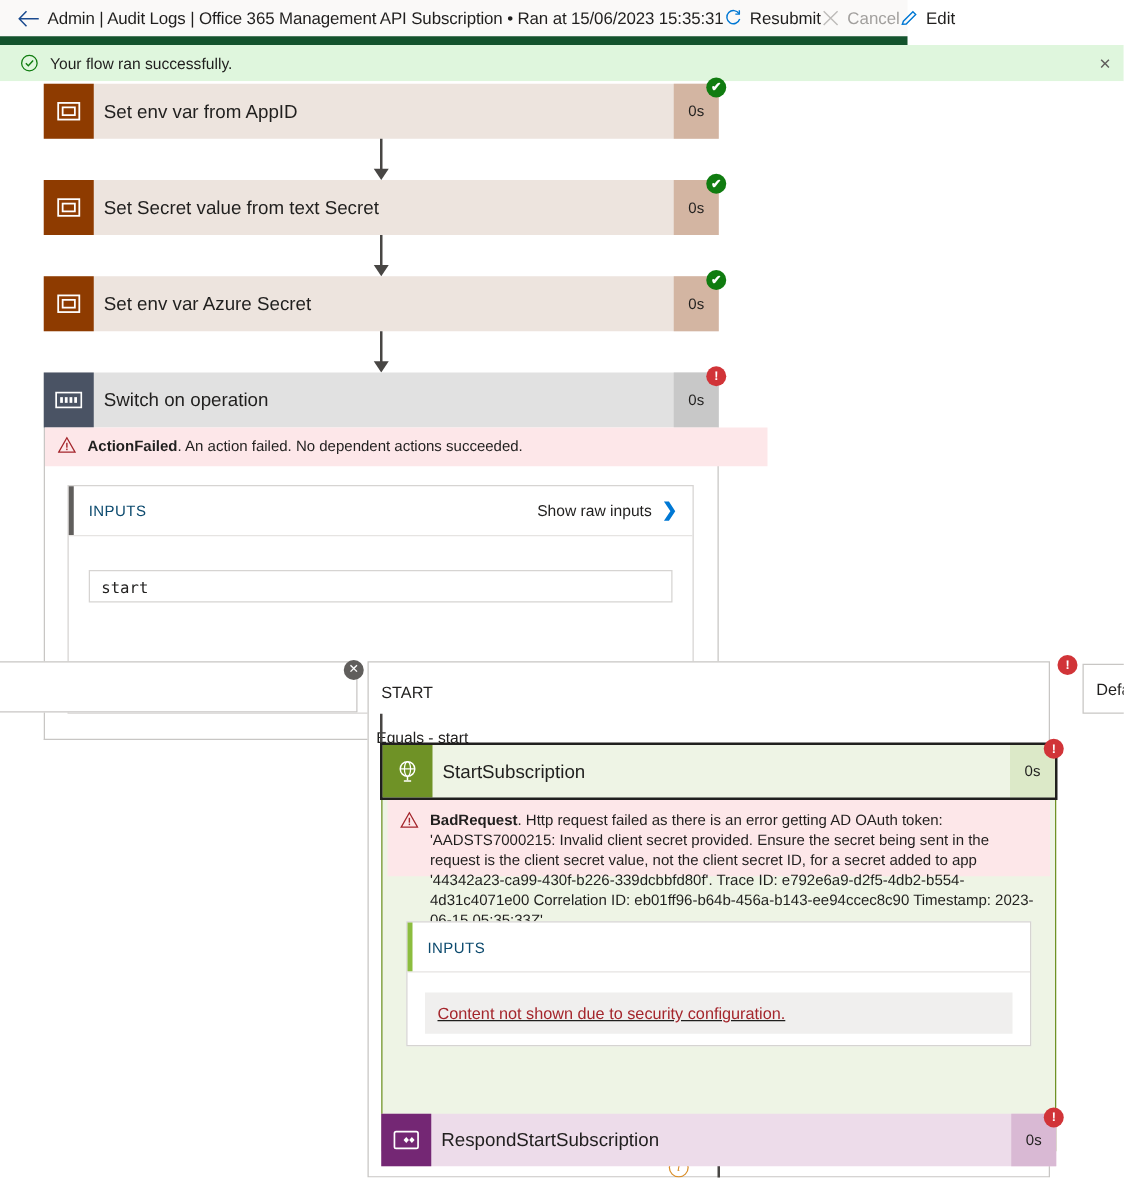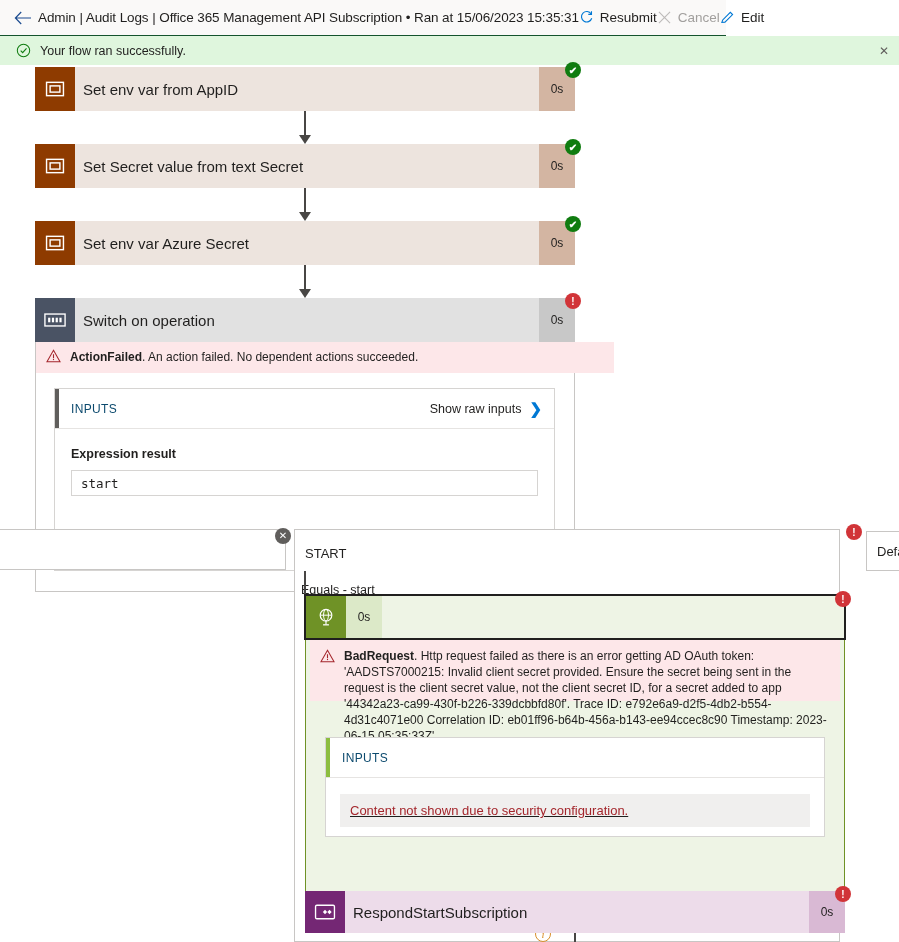--- a/index.html
+++ b/index.html
@@ -10,21 +10,21 @@
     color: #201f1e;
     overflow: hidden;
   }
   .root { position: relative; width: 899px; height: 942px; }
 
   
   .cmdbar {
     position: absolute; left: 0; top: 0; width: 726px; height: 36px;
     background: #faf9f8;
     display: flex; align-items: center;
-    border-bottom: 1px solid #14532d;
+    border-bottom: 7px solid #14532d;
   }
   .back-btn {
     width: 34px; height: 34px; margin-left: 14px;
     display: flex; align-items: center; justify-content: center;
     cursor: pointer; color: #323130;
   }
   .crumb {
     font-size: 13.5px; color: #201f1e; margin-left: 6px;
     white-space: nowrap; letter-spacing: -0.1px;
   }
@@ -306,21 +306,20 @@
 
     <div class="inputs-card" style="left:54px; top:323px; width:501px; height:183px;">
       <div class="inputs-head">
         <span class="inputs-label">INPUTS</span>
         <span class="rawlink">
           <span>Show raw inputs</span>
           <span class="chev">❯</span>
         </span>
       </div>
       <div style="padding:18px 16px 0 16px;">
-        <div class="field-label">Expression result</div>
         <div class="field-box" style="margin-top:9px;">start</div>
       </div>
     </div>
 
     <div class="scopebox" style="left:-60px; top:464px; width:346px; height:41px;"></div>
     <div class="closecirc" style="left:275px; top:463px;">✕</div>
 
     <div class="casebox" style="left:294px; top:464px; width:546px; height:413px;"></div>
 
     <div class="case-title" style="position:absolute; left:305px; top:481px;">START</div>
@@ -338,20 +337,21 @@
     <div class="card c-http sel-outline" style="left:306px; top:531px; width:538px; height:42px;">
       <div class="card-ico">
         <svg width="20" height="20" viewBox="0 0 22 22">
           <circle cx="11" cy="9" r="6.4" fill="none" stroke="#fff" stroke-width="1.3"></circle>
           <ellipse cx="11" cy="9" rx="2.7" ry="6.4" fill="none" stroke="#fff" stroke-width="1.1"></ellipse>
           <path d="M4.8 9 H17.2" stroke="#fff" stroke-width="1.1"></path>
           <path d="M11 15.4 V19" stroke="#fff" stroke-width="1.3"></path>
           <path d="M7.8 19.6 H14.2" stroke="#fff" stroke-width="1.4"></path>
         </svg>
       </div>
+      <div class="card-title">StartSubscription</div>
       <div class="card-dur">0s</div>
     </div>
     <div class="badge err" style="left:835px; top:526px;">!</div>
 
     <div class="errstrip" style="left:310px; top:575px; width:530px; height:61px;">
       <span class="wic">
         <svg width="15" height="14" viewBox="0 0 16 15">
           <path d="M8 1.3 L15 13.6 H1 Z" fill="none" stroke="#a4262c" stroke-width="1.1"></path>
           <rect x="7.4" y="5.6" width="1.2" height="4.2" fill="#a4262c"></rect>
           <rect x="7.4" y="10.6" width="1.2" height="1.3" fill="#a4262c"></rect>

